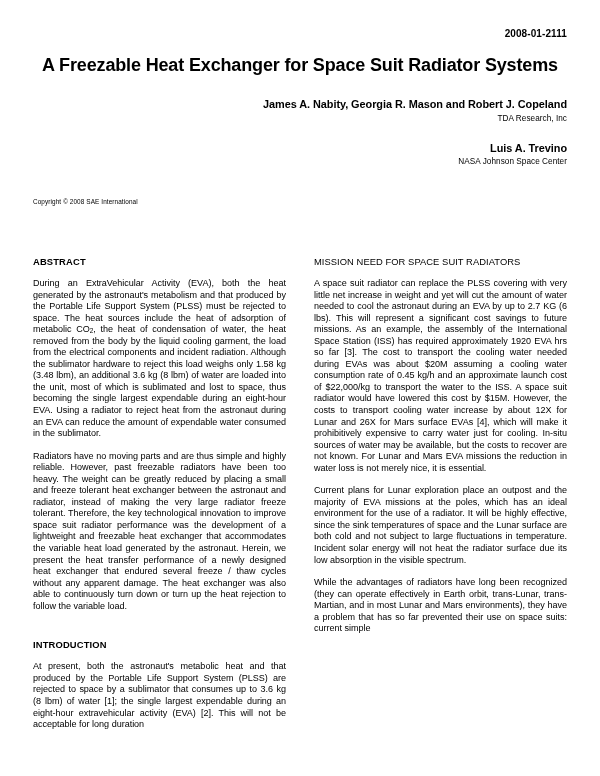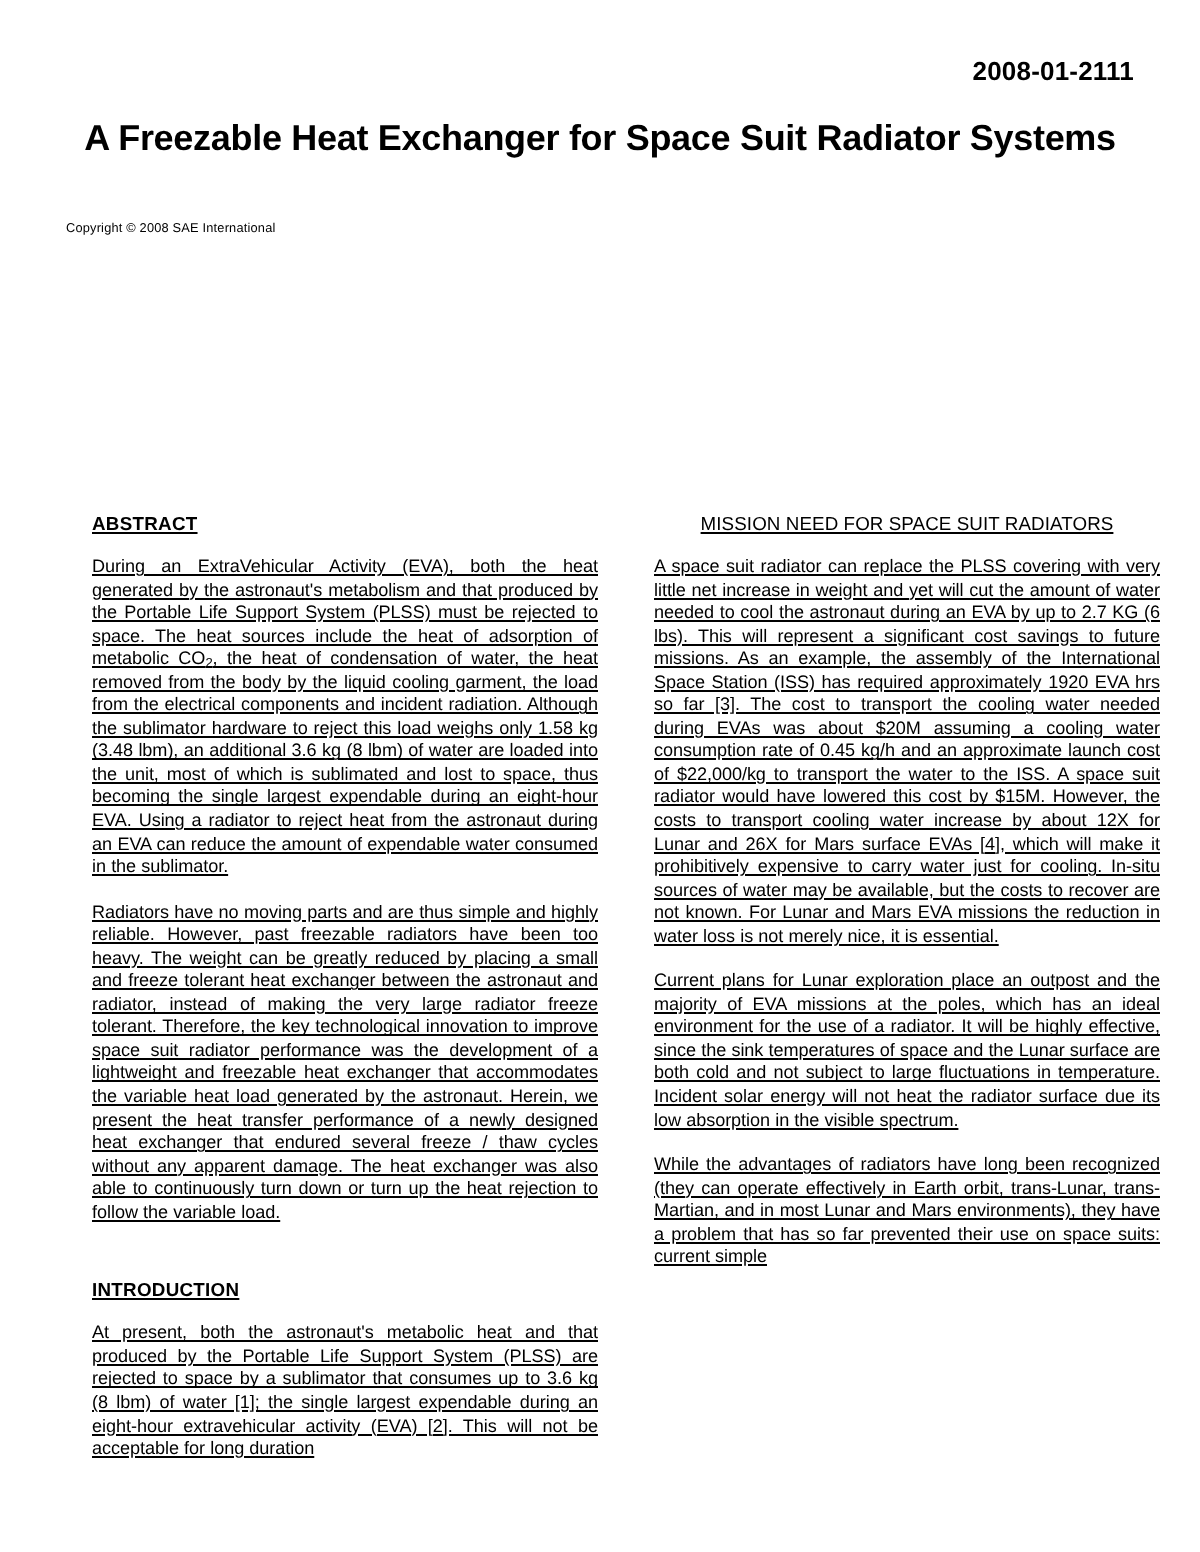--- a/index.html
+++ b/index.html
@@ -25,21 +25,21 @@
     box-sizing: border-box;
   }
 
   
   .header {
     padding: 0 33px;
   }
 
   .paper-number {
     text-align: right;
-    font-size: 13px;
+    font-size: 10px;
     font-weight: bold;
     letter-spacing: 0.1px;
     margin-top: 28px;
     margin-right: 0px;
   }
 
   .paper-title {
     text-align: center;
     font-size: 18px;
     font-weight: bold;
@@ -77,43 +77,41 @@
     font-weight: normal;
     letter-spacing: 0.1px;
     margin-top: 31px;
     text-align: left;
   }
 
   
   .columns {
     position: absolute;
     top: 228px;
-    left: 46px;
+    left: 33px;
     width: 534px;
     display: flex;
     justify-content: space-between;
-    text-decoration: underline;
   }
 
   .column {
     width: 253px;
   }
 
   .sec-head {
     font-size: 9.4px;
     font-weight: bold;
     letter-spacing: 0.15px;
     margin: 0 0 11px 0;
     text-transform: uppercase;
   }
 
   .sec-head.plain {
     font-weight: normal;
     letter-spacing: 0.05px;
-    text-align: center;
   }
 
   .sec-head.spaced {
     margin-top: 27px;
   }
 
   p.body-text {
     font-size: 9.05px;
     line-height: 11.55px;
     text-align: justify;
@@ -138,20 +136,30 @@
 <body>
 
 <div class="page">
 
   <div class="header">
 
     <div class="paper-number">2008-01-2111</div>
 
     <h1 class="paper-title">A Freezable Heat Exchanger for Space Suit Radiator Systems</h1>
 
+    <div class="authors-block">
+      <div class="group1">
+        <div class="author-line">James A. Nabity, Georgia R. Mason and Robert J. Copeland</div>
+        <div class="affiliation-line">TDA Research, Inc</div>
+      </div>
+      <div class="group2">
+        <div class="author-line">Luis A. Trevino</div>
+        <div class="affiliation-line">NASA Johnson Space Center</div>
+      </div>
+    </div>
 
     <div class="copyright">Copyright © 2008 SAE International</div>
 
   </div>
 
   <div class="columns">
 
     <div class="column">
 
       <div class="sec-head">ABSTRACT</div>

